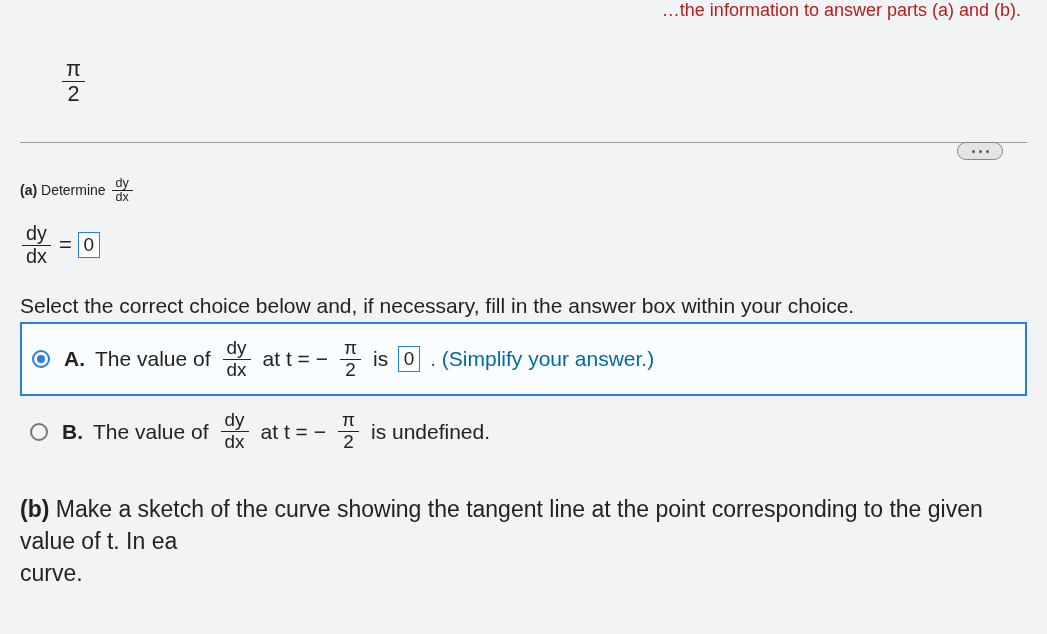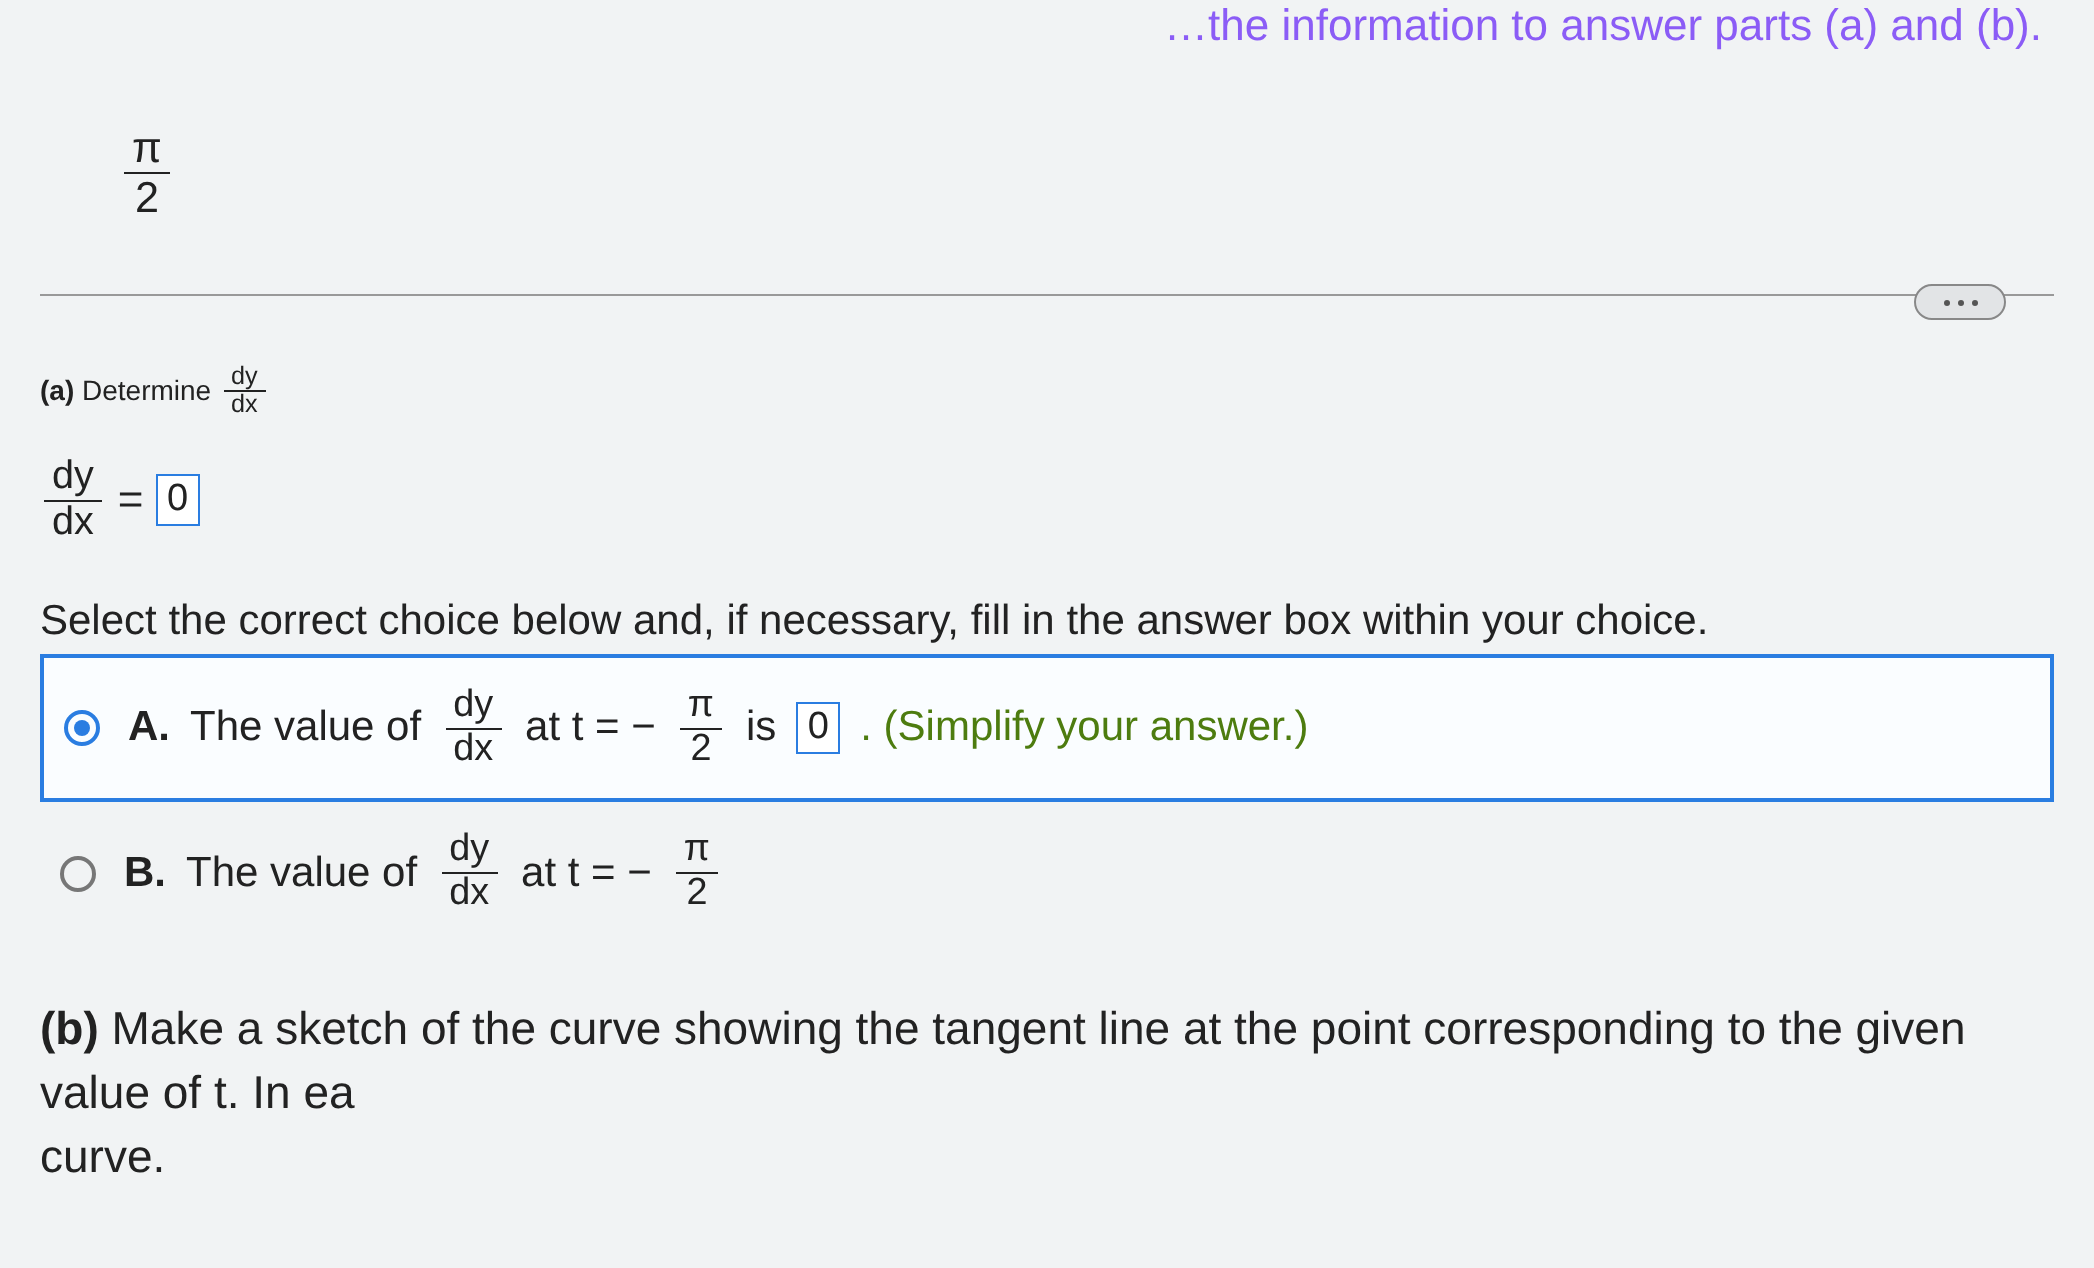--- a/index.html
+++ b/index.html
@@ -7,22 +7,22 @@
       font-family: Arial, Helvetica, sans-serif;
       background: #f1f3f4;
       color: #222;
       width: 1047px;
       height: 634px;
       overflow: hidden;
       position: relative;
       padding: 0 20px;
     }
     .cutoff {
-      color: #8b5cf6;
-      font-size: 22px;
+      color: #b91c1c;
+      font-size: 18px;
       text-align: right;
       padding: 0 6px 6px 0;
     }
     .equation {
       font-size: 24px;
       padding: 30px 0 30px 40px;
       letter-spacing: 0.5px;
     }
     .frac {
       display: inline-flex;
@@ -98,21 +98,21 @@
     }
     .radio.checked { border-color: #2a7de1; }
     .radio.checked::after {
       content: "";
       position: absolute;
       left: 3px; top: 3px;
       width: 8px; height: 8px;
       background: #2a7de1;
       border-radius: 50%;
     }
-    .hint { color: #4d7c0f; }
+    .hint { color: #0369a1; }
     .part-b {
       font-size: 23px;
       padding: 26px 0 0 0;
       line-height: 1.4;
     }
     b { font-weight: bold; }
     .answer-line {
       font-size: 22px;
       padding: 10px 0 12px 0;
       display: flex;
@@ -183,19 +183,20 @@
   <span>The value of</span>
   <span class="frac">
     <span class="num">dy</span>
     <span class="den">dx</span>
   </span>
   <span>at t = −</span>
   <span class="frac">
     <span class="num">π</span>
     <span class="den">2</span>
   </span>
+  <span>is undefined.</span>
 </div>
 
 <div class="part-b">
   <b>(b)</b>
   <span>Make a sketch of the curve showing the tangent line at the point corresponding to the given value of t. In ea</span><br>
   <span>curve.</span>
 </div>
 
 </body></html>

